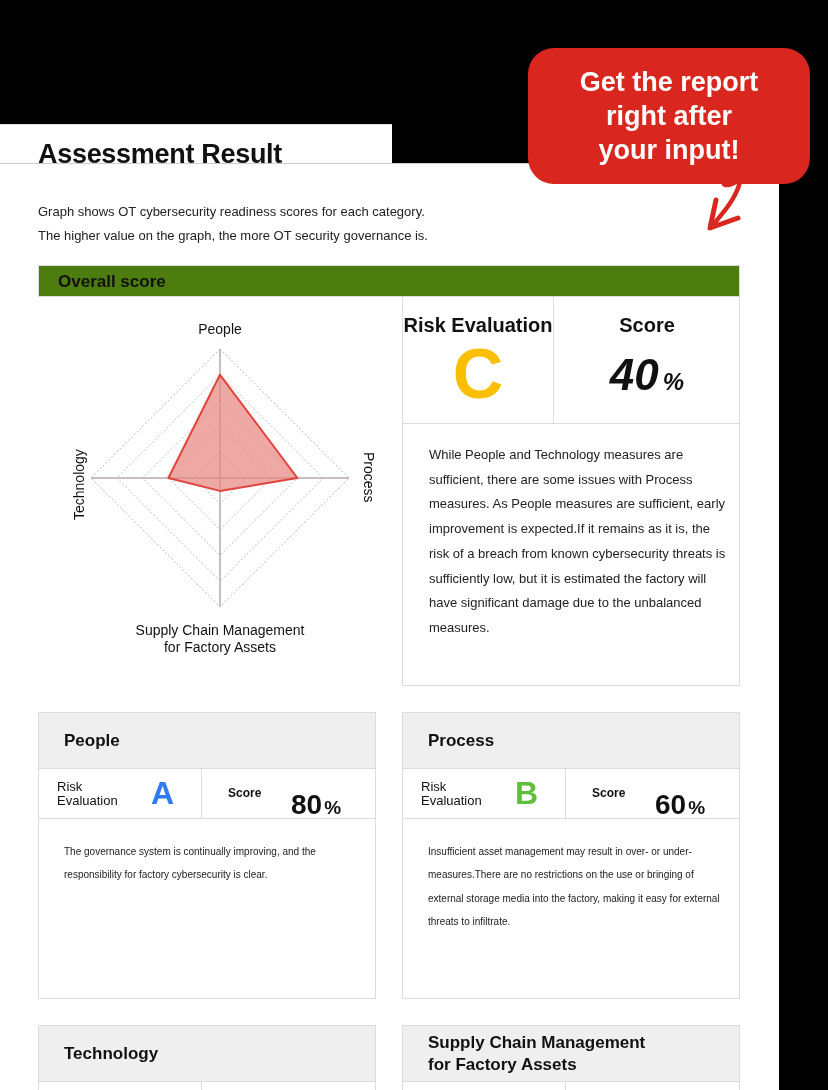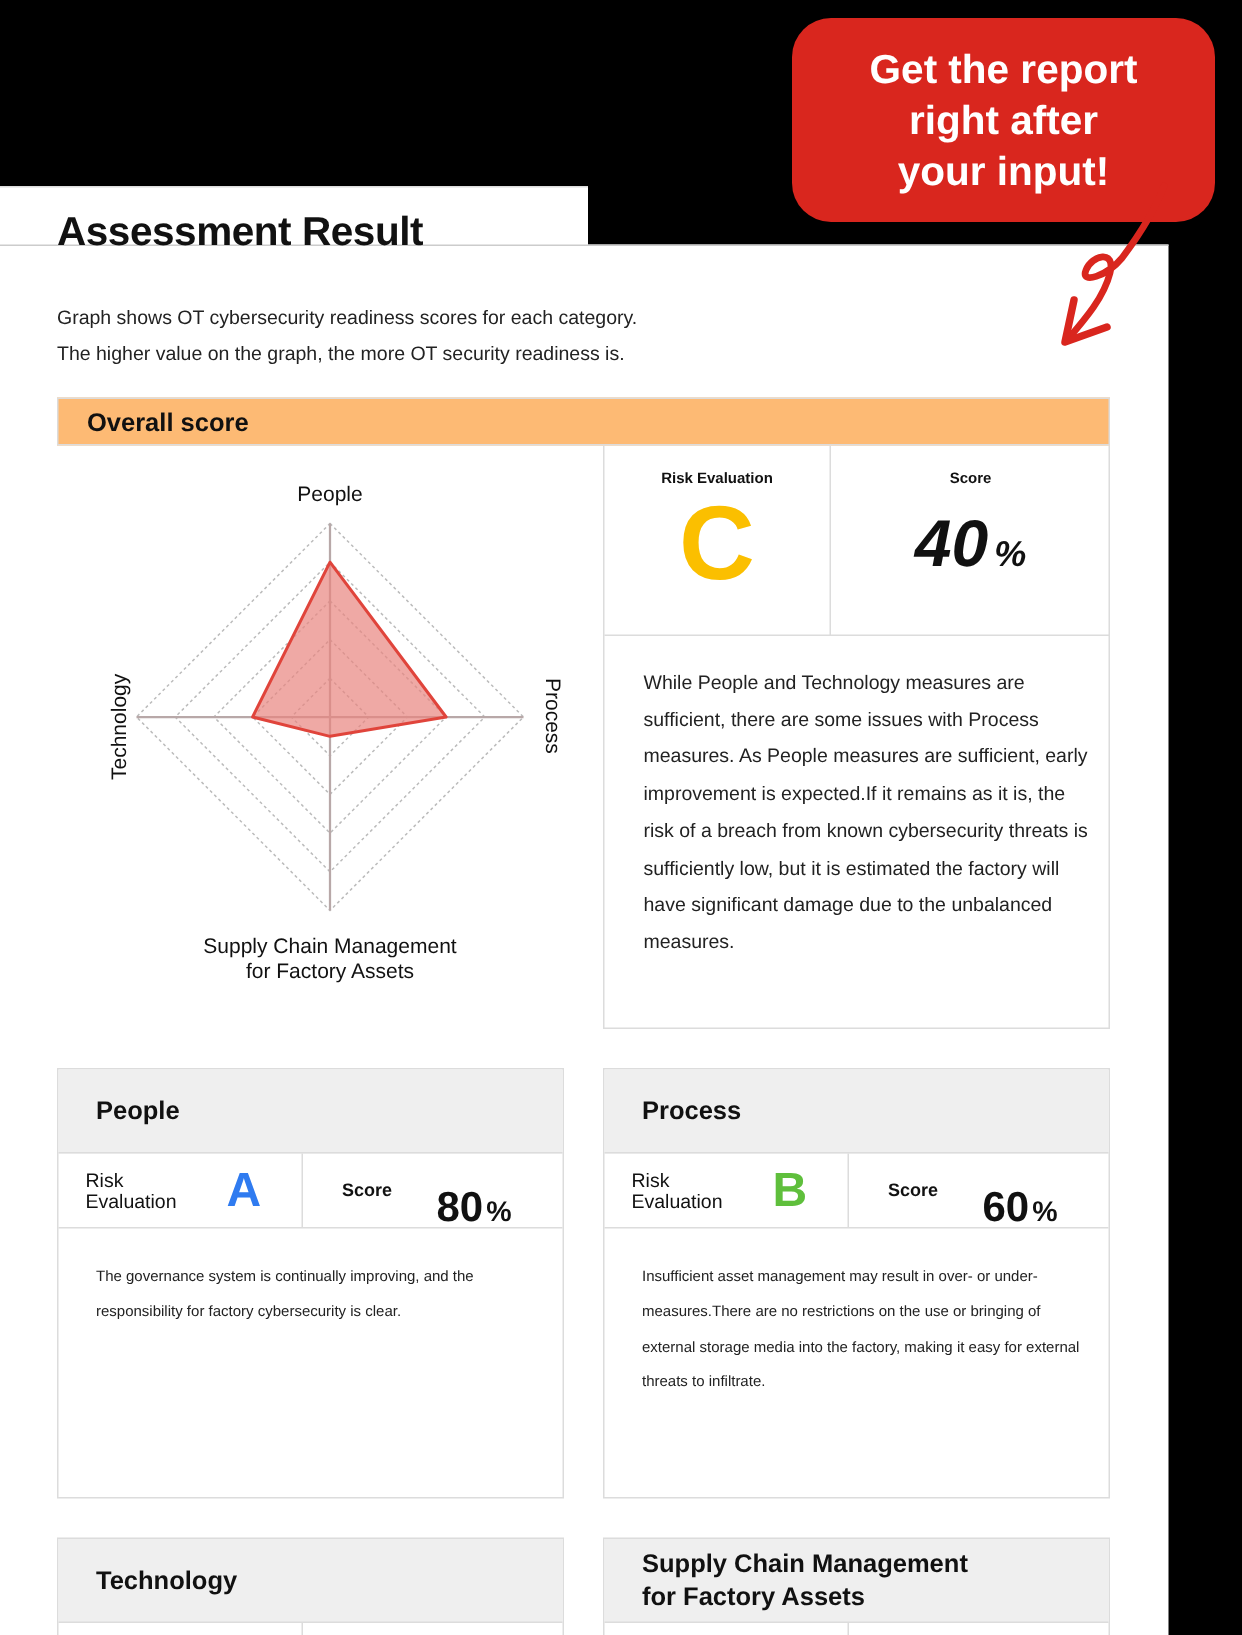--- a/index.html
+++ b/index.html
@@ -5,35 +5,35 @@
   * { box-sizing: border-box; margin: 0; padding: 0; }
   html, body { width: 828px; height: 1090px; overflow: hidden; background: #000; }
   body { position: relative; font-family: "Liberation Sans", "DejaVu Sans", sans-serif; color: #111; }
 
   .page-tab { position: absolute; left: 0; top: 124px; width: 392px; height: 60px; background: #fff; border-top: 1px solid #ddd; }
   .page { position: absolute; left: 0; top: 163px; width: 779px; height: 940px; background: #fff; border-top: 1px solid #ccc; }
 
   .title { position: absolute; left: 38px; top: 139px; font-size: 27px; font-weight: 700; letter-spacing: -0.3px; z-index: 2; }
   .intro { position: absolute; left: 38px; top: 200px; font-size: 13px; line-height: 24px; color: #222; z-index: 2; }
 
-  .section-head { position: absolute; left: 38px; top: 265px; width: 702px; height: 32px; background: #fdba74; border: 1px solid #dcdcdc; }
+  .section-head { position: absolute; left: 38px; top: 265px; width: 702px; height: 32px; background: #4d7c0f; border: 1px solid #dcdcdc; }
   .section-head span { position: absolute; left: 19px; top: 6px; font-size: 17px; font-weight: 700; }
 
   .chart { position: absolute; left: 38px; top: 297px; width: 364px; height: 389px; }
   .chart svg { position: absolute; left: 0; top: 0; }
   .lbl { position: absolute; font-size: 14px; color: #111; white-space: nowrap; }
   .lbl-top { left: 0; width: 364px; text-align: center; top: 24px; }
   .lbl-bottom { left: 0; width: 364px; text-align: center; top: 325px; line-height: 17px; }
   .lbl-left { left: 33px; top: 183px; transform: rotate(-90deg); transform-origin: 0 0; top: 223px; }
   .lbl-right { left: 339px; top: 155px; transform: rotate(90deg); transform-origin: 0 0; }
 
   .overall-panel { position: absolute; left: 402px; top: 297px; width: 338px; height: 389px; border: 1px solid #dcdcdc; border-top: none; }
   .ov-risk { position: absolute; left: 0; top: 0; width: 151px; height: 127px; border-right: 1px solid #dcdcdc; border-bottom: 1px solid #dcdcdc; text-align: center; }
   .ov-score { position: absolute; left: 151px; top: 0; width: 186px; height: 127px; border-bottom: 1px solid #dcdcdc; text-align: center; }
-  .ov-caption { font-size: 10px; font-weight: 700; margin-top: 17px; }
+  .ov-caption { font-size: 20px; font-weight: 700; margin-top: 17px; }
   .ov-grade { font-size: 70px; font-weight: 700; line-height: 70px; margin-top: 2px; }
   .ov-num { font-size: 44px; font-weight: 700; line-height: 60px; margin-top: 8px; font-style: italic; }
   .ov-num .pct { font-size: 24px; margin-left: 4px; }
   .ov-text { position: absolute; left: 26px; top: 146px; width: 300px; font-size: 13px; line-height: 24.7px; color: #222; }
 
   .card { position: absolute; width: 338px; height: 287px; border: 1px solid #dcdcdc; background: #fff; }
   .card-head { height: 56px; background: #efefef; border-bottom: 1px solid #dcdcdc; position: relative; }
   .card-head span { position: absolute; left: 25px; top: 18px; font-size: 17px; font-weight: 700; }
   .card-head span.two { top: 6px; line-height: 22px; }
   .card-row { height: 50px; border-bottom: 1px solid #dcdcdc; position: relative; }
@@ -51,21 +51,21 @@
 </style>
 </head>
 <body>
 
 <div class="page-tab"></div>
 <div class="page"></div>
 
 <h1 class="title">Assessment Result</h1>
 <div class="intro">
   <div>Graph shows OT cybersecurity readiness scores for each category.</div>
-  <div>The higher value on the graph, the more OT security readiness is.</div>
+  <div>The higher value on the graph, the more OT security governance is.</div>
 </div>
 
 <div class="section-head">
   <span>Overall score</span>
 </div>
 
 <div class="chart">
   <svg id="radar" width="364" height="389">
       <polygon points="182,155.2 207.8,181 182,206.8 156.2,181" fill="none" stroke="#bbb" stroke-width="1" stroke-dasharray="2,2"></polygon>
       <polygon points="182,129.4 233.6,181 182,232.6 130.4,181" fill="none" stroke="#bbb" stroke-width="1" stroke-dasharray="2,2"></polygon>
@@ -153,21 +153,21 @@
       <div>Supply Chain Management</div>
       <div>for Factory Assets</div>
     </span>
   </div>
   <div class="card-row">
     <div class="cr-risk"></div>
     <div class="cr-score"></div>
   </div>
 </div>
 
-<div class="callout" style="background: rgb(217, 38, 30);">
+<div class="callout" style="background: rgb(217, 38, 30); margin-top: 36px;">
   <div>Get the report</div>
   <div>right after</div>
   <div>your input!</div>
 </div>
 <svg class="arrow" width="100" height="120">
   <path d="M86 4 C 80 20, 70 36, 58 52 C 48 64, 30 70, 34 60 C 38 50, 54 46, 50 62 C 46 78, 34 92, 22 106" fill="none" stroke="#d9261e" stroke-width="4.5" stroke-linecap="round"></path>
   <path d="M26 80 L 20 108 L 48 98" fill="none" stroke="#d9261e" stroke-width="5" stroke-linecap="round" stroke-linejoin="round"></path>
 </svg>
 
 </body></html>

